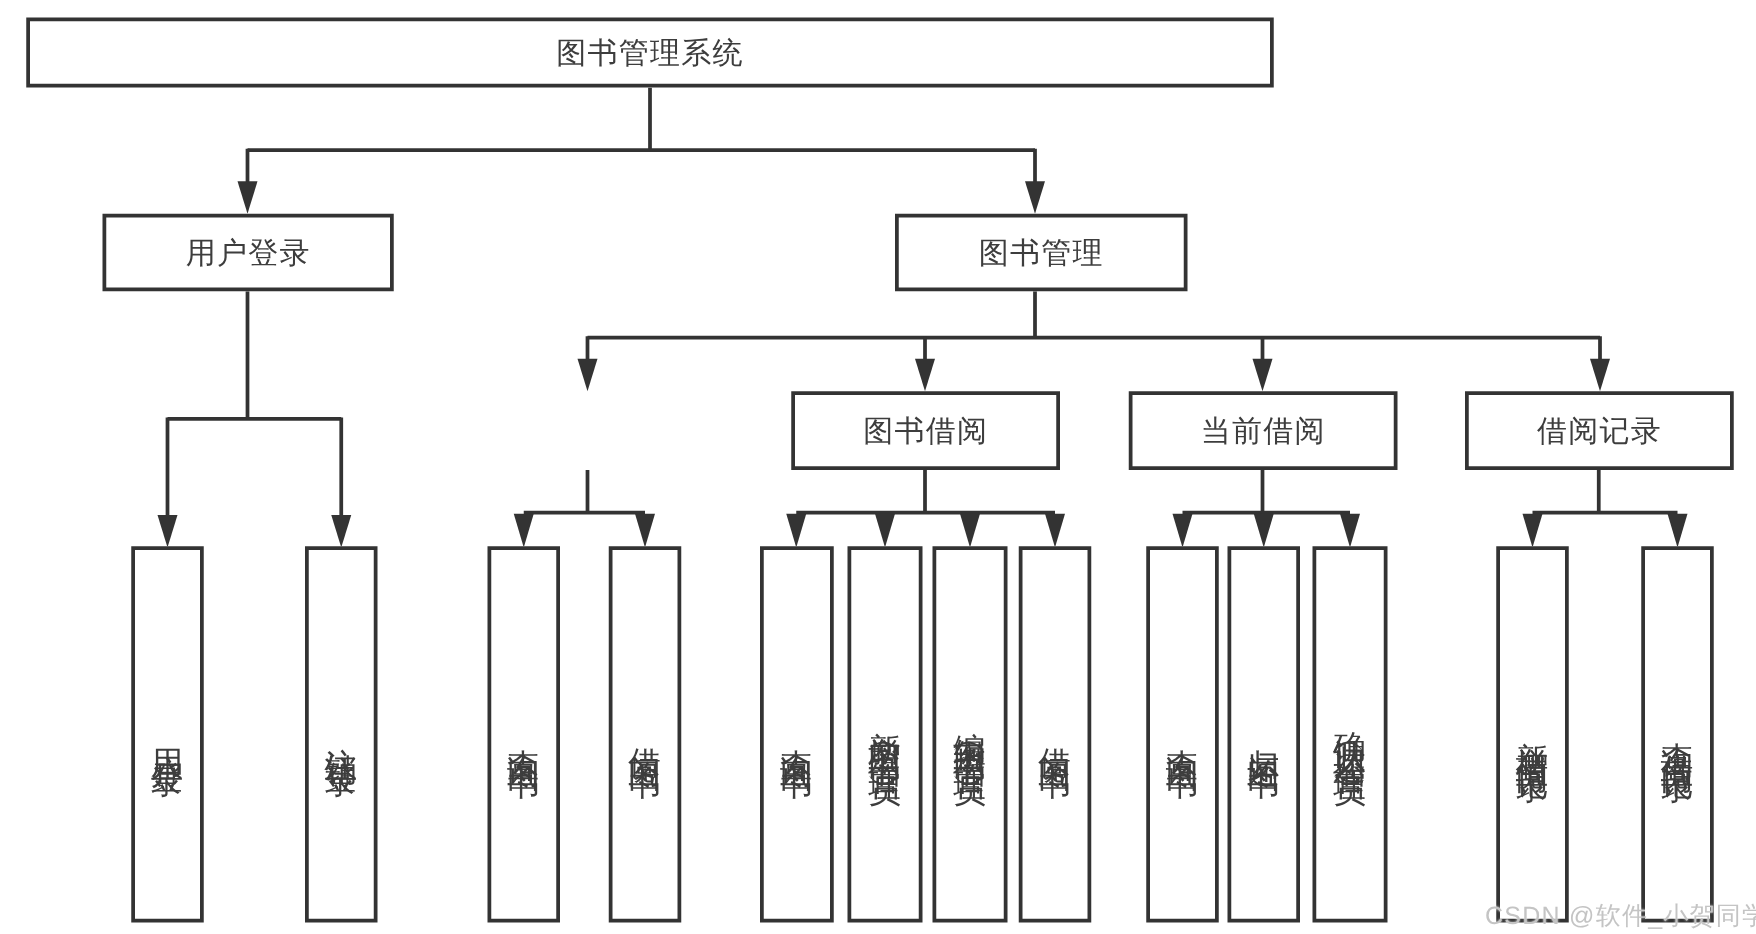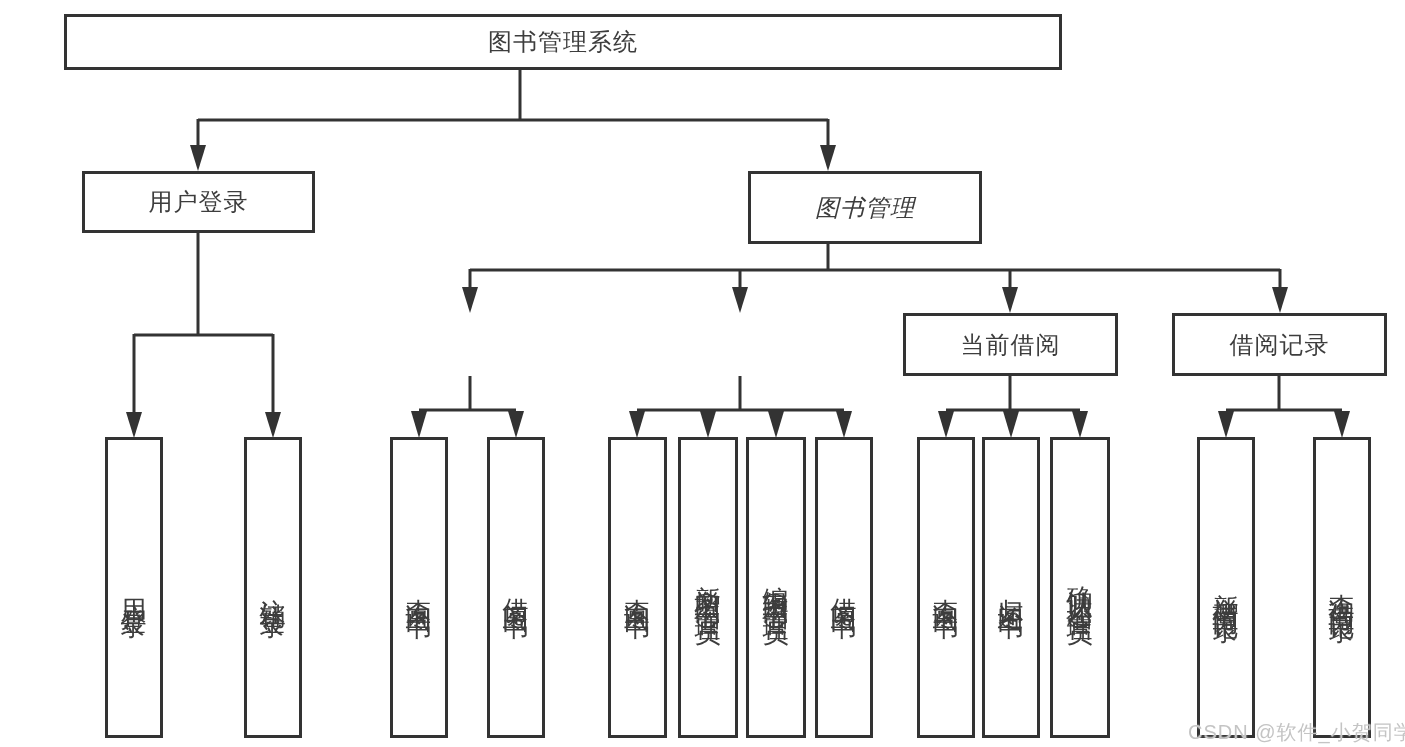--- a/index.html
+++ b/index.html
@@ -107,25 +107,26 @@
     </g>
 
     <g>
       <line x1="1279" y1="376" x2="1279" y2="410"></line>
       <line x1="1226" y1="410" x2="1342" y2="410"></line>
       <polygon points="1218,411 1234,411 1226,438"></polygon>
       <polygon points="1334,411 1350,411 1342,438"></polygon>
     </g>
   </svg>
 
-  <div class="node h-label" style="left:21px;top:14px;width:998px;height:56px;margin-left:43px;">图书管理系统</div>
+  <div class="node h-label" style="left:21px;top:14px;width:998px;height:56px;">图书管理系统</div>
 
   <div class="node h-label" style="left:82px;top:171px;width:233px;height:62px;">用户登录</div>
-  <div class="node h-label" style="left:748px;top:171px;width:234px;height:73px;font-style:italic;">图书管理</div>
+  <div class="node h-label" style="left:716px;top:171px;width:234px;height:62px;">图书管理</div>
 
+  <div class="node h-label" style="left:633px;top:313px;width:215px;height:63px;">图书借阅</div>
   <div class="node h-label" style="left:903px;top:313px;width:215px;height:63px;">当前借阅</div>
   <div class="node h-label" style="left:1172px;top:313px;width:215px;height:63px;">借阅记录</div>
 
   <div class="node leaf" style="left:105px;top:437px;width:58px;height:301px;">用户登录</div>
   <div class="node leaf" style="left:244px;top:437px;width:58px;height:301px;">注销登录</div>
 
   <div class="node leaf" style="left:390px;top:437px;width:58px;height:301px;">查询图书</div>
   <div class="node leaf" style="left:487px;top:437px;width:58px;height:301px;">借阅图书</div>
 
   <div class="node leaf" style="left:608px;top:437px;width:59px;height:301px;">查询图书</div>

